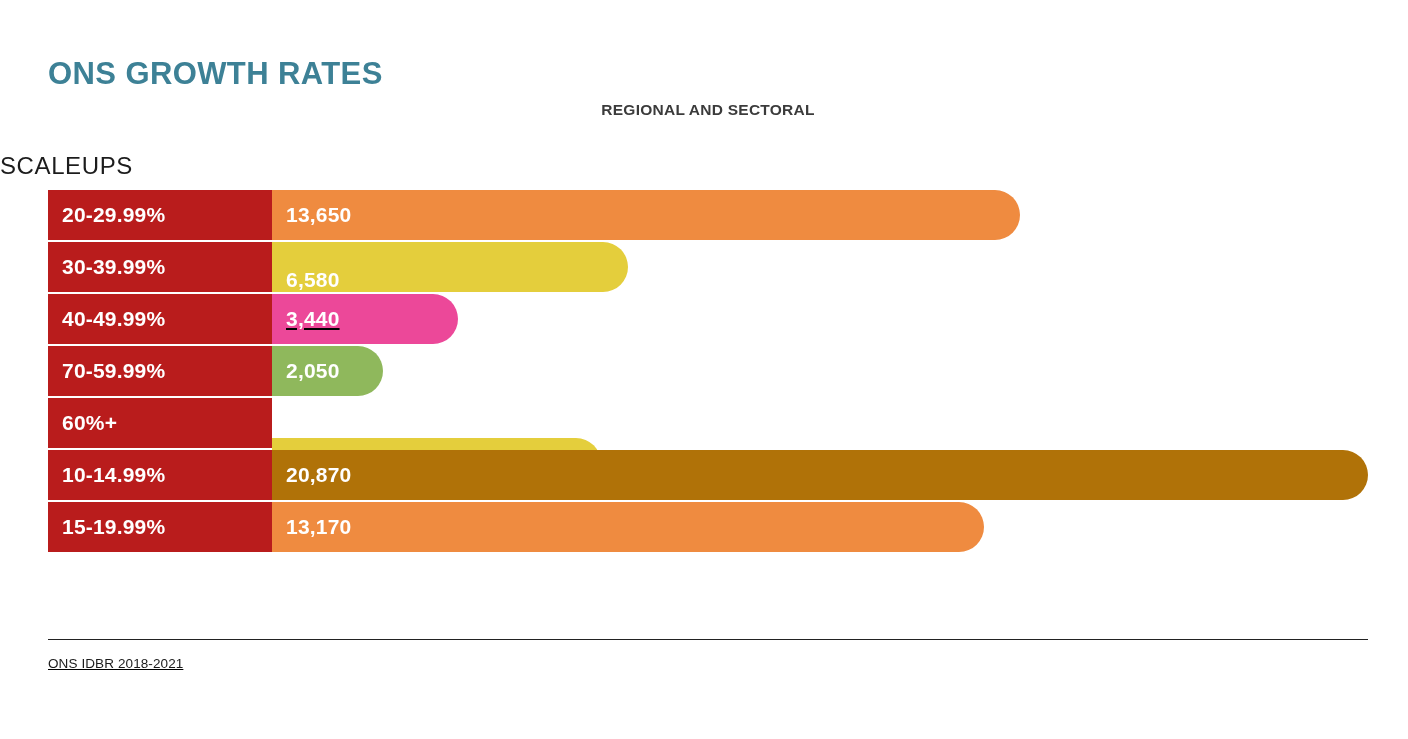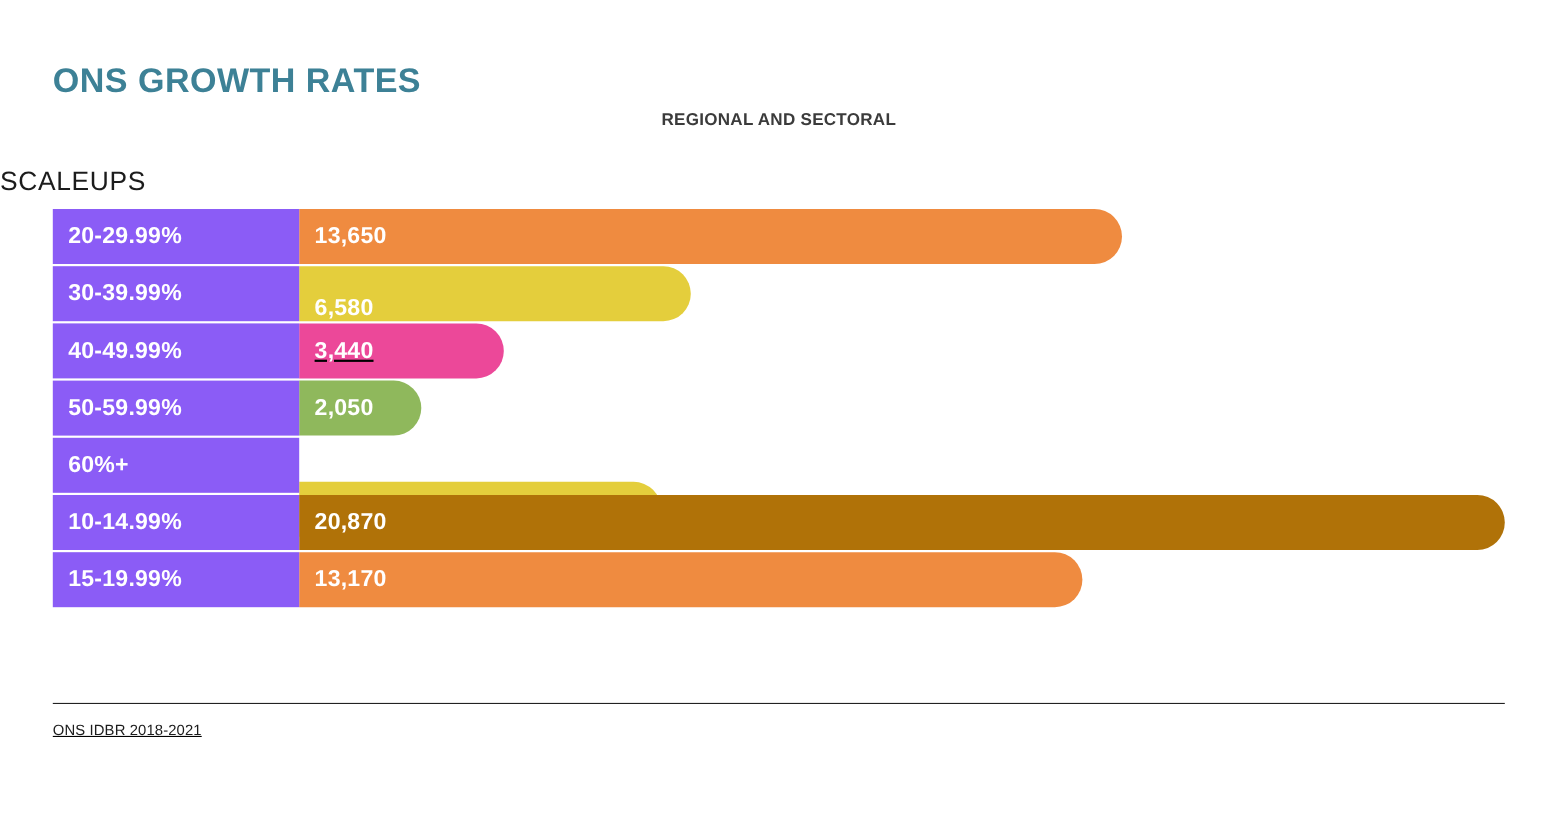--- a/index.html
+++ b/index.html
@@ -79,21 +79,21 @@
     margin-bottom: 2px;
     display: flex;
     align-items: stretch;
   }
   .row-label {
     position: absolute;
     left: 48px;
     top: 0;
     width: 224px;
     height: 50px;
-    background: #8b5cf6;
+    background: #b91c1c;
     display: flex;
     align-items: center;
     box-sizing: border-box;
     padding-left: 14px;
     z-index: 2;
   }
   .row-label-text {
     color: #ffffff;
     font-size: 21px;
     font-weight: bold;
@@ -180,21 +180,21 @@
           <div class="row-label">
             <span class="row-label-text">40-49.99%</span>
           </div>
           <div class="bar" style="width:186px;background:#ec4899;text-decoration:underline;">
             <span class="bar-value">3,440</span>
           </div>
         </div>
 
         <div class="bar-row">
           <div class="row-label">
-            <span class="row-label-text">50-59.99%</span>
+            <span class="row-label-text">70-59.99%</span>
           </div>
           <div class="bar" style="width:111px;background:#8FB85C;">
             <span class="bar-value">2,050</span>
           </div>
         </div>
 
         <div class="bar-row">
           <div class="row-label">
             <span class="row-label-text">60%+</span>
           </div>

